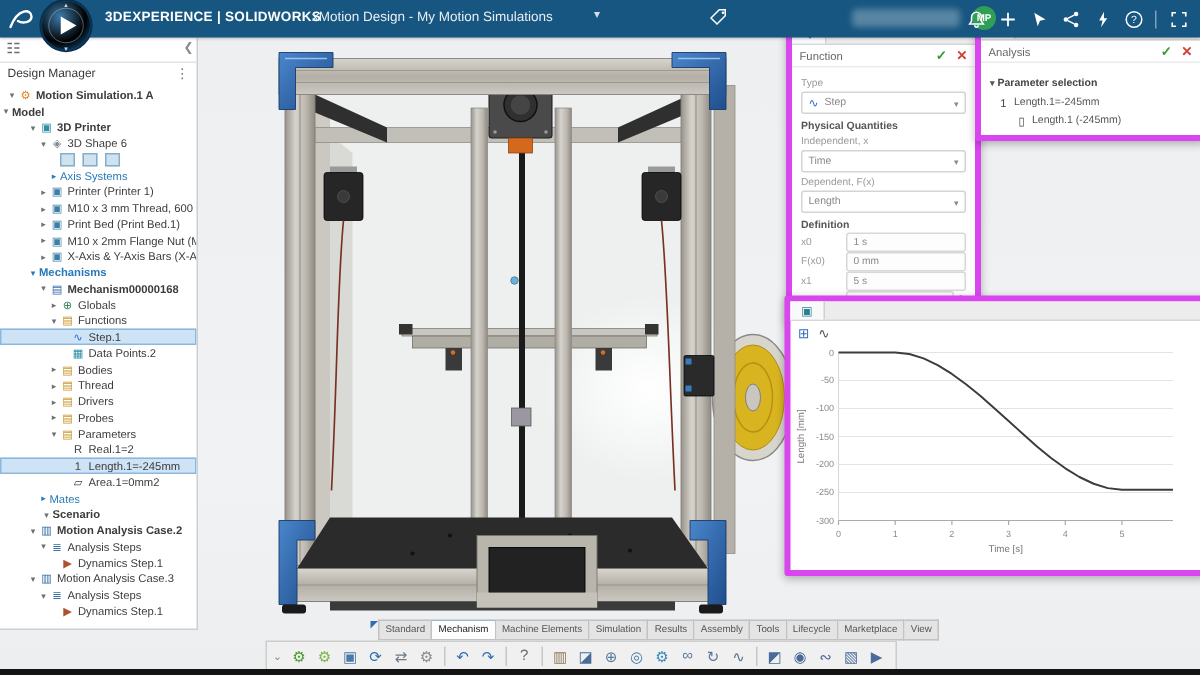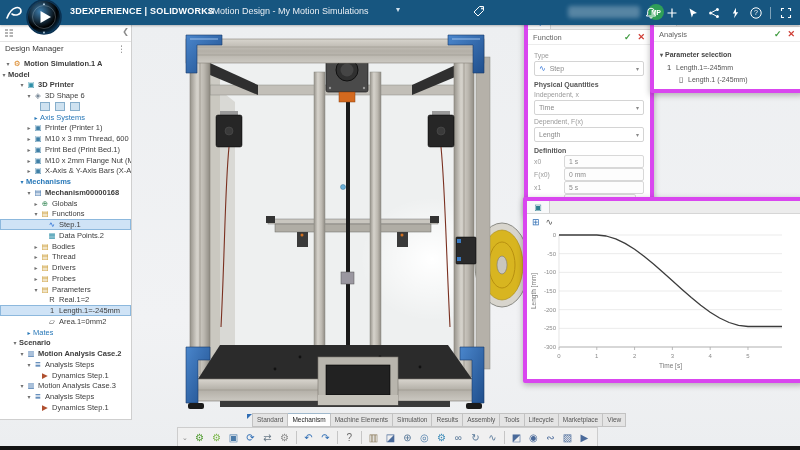--- a/index.html
+++ b/index.html
@@ -342,21 +342,21 @@
         </div>
         <div class="trow" style="padding-left: 39px;">
           <span class="tarrow"></span>
           <span class="ticn" style="color: rgb(68, 68, 68);">▱</span>
           <span class="tlbl">Area.1=0mm2</span>
         </div>
         <div class="trow blue" style="padding-left: 25px;">
           <span class="tarrow">▸</span>
           <span class="tlbl">Mates</span>
         </div>
-        <div class="trow b" style="padding-left: 11px;">
+        <div class="trow b" style="padding-left: 27px;">
           <span class="tarrow">▾</span>
           <span class="tlbl">Scenario</span>
         </div>
         <div class="trow b" style="padding-left: 18px;">
           <span class="tarrow">▾</span>
           <span class="ticn" style="color: rgb(58, 110, 168);">▥</span>
           <span class="tlbl">Motion Analysis Case.2</span>
         </div>
         <div class="trow" style="padding-left: 25px;">
           <span class="tarrow">▾</span>

